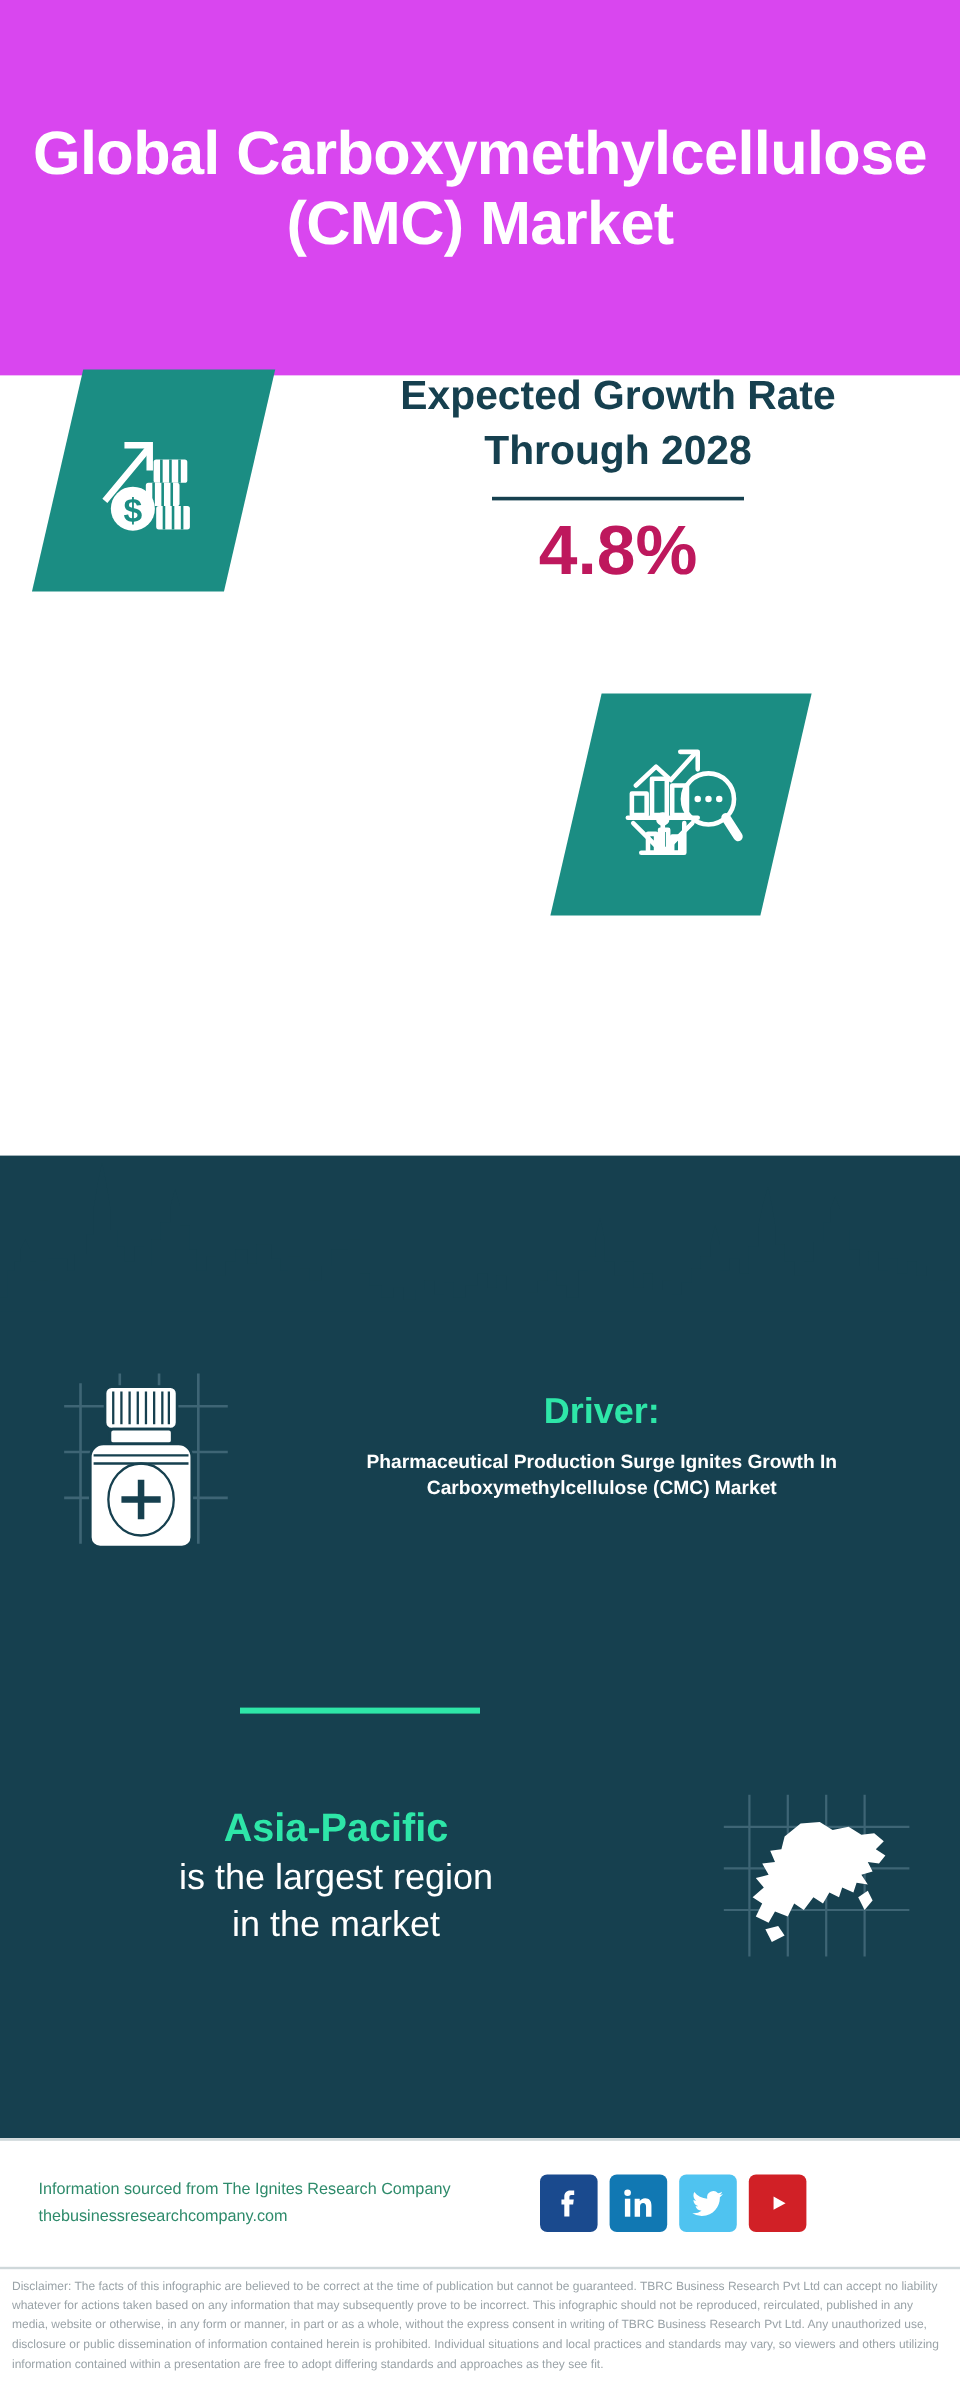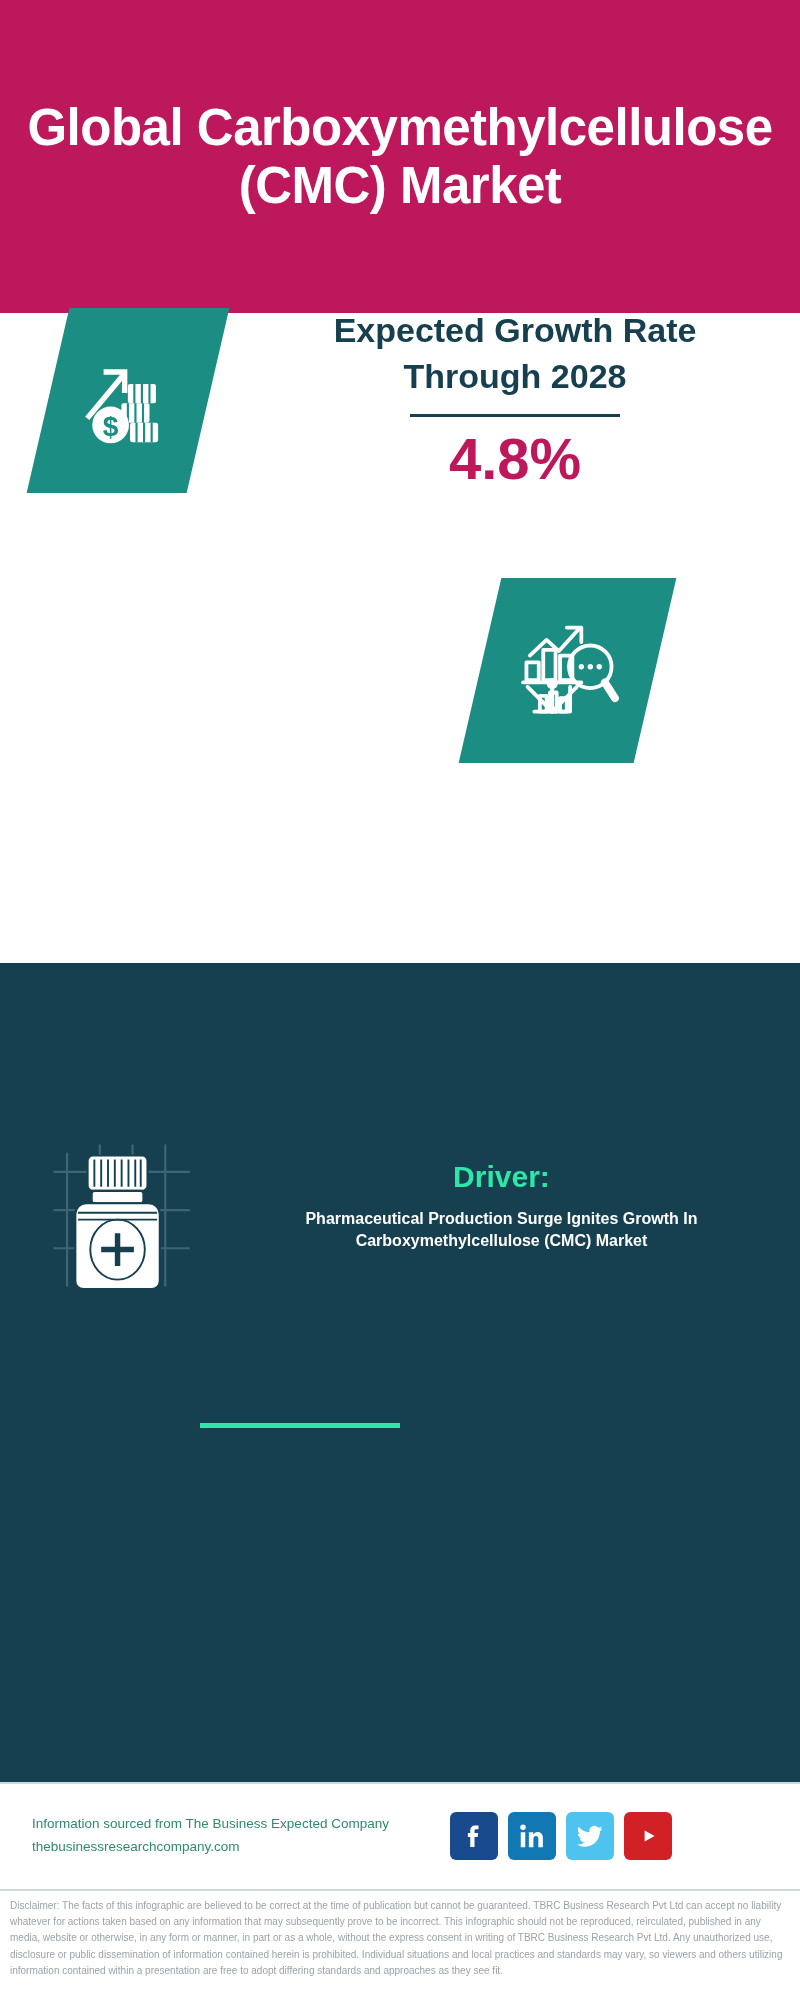--- a/index.html
+++ b/index.html
@@ -5,21 +5,21 @@
   * { margin:0; padding:0; box-sizing:border-box; }
   html,body { background:#ffffff; }
   body {
     width:800px; height:2000px;
     font-family:"Liberation Sans", sans-serif;
     overflow:hidden; position:relative;
   }
 
   
   .header{
-    background:#be185d; height:313px; width:800px;
+    background:#d946ef; height:313px; width:800px;
     display:flex; align-items:center; justify-content:center;
     padding:0 20px;
   }
   .header h1{
     color:#ffffff; font-size:51px; font-weight:bold;
     line-height:1.12; text-align:center; letter-spacing:-0.5px;
     word-break:break-all;
   }
 
   
@@ -227,26 +227,47 @@
       </svg>
     </div>
     <div class="driver-copy">
       <div class="driver-title">Driver:</div>
       <div class="driver-body">Pharmaceutical Production Surge Ignites Growth In Carboxymethylcellulose (CMC) Market</div>
     </div>
   </div>
 
   <div class="mint-rule"></div>
 
+  <div class="region-row">
+    <div class="region-copy">
+      <div class="region-name">Asia-Pacific</div>
+      <div class="region-sub">is the largest region</div>
+      <div class="region-sub">in the market</div>
+    </div>
+    <div class="region-icon">
+      <svg width="165" height="140" viewBox="0 0 120 105">
+        <g stroke="#3E6575" stroke-width="1.4" fill="none">
+          <path d="M18 2 V103 M42 2 V103 M66 2 V103 M90 2 V103"></path>
+          <path d="M2 22 H118 M2 48 H118 M2 74 H118"></path>
+        </g>
+        <path fill="#ffffff" d="M40 28 L50 20 L62 19 L70 24 L80 22 L88 27 L96 26 L102 31 L97 36 L103 40
+          L99 45 L92 44 L95 50 L88 52 L92 58 L85 57 L83 63 L76 60 L74 66 L68 63 L64 70 L58 66
+          L52 74 L46 70 L42 78 L34 75 L30 82 L22 78 L26 70 L20 66 L27 60 L22 54 L30 52 L26 45
+          L34 44 L31 37 L38 36 Z"></path>
+        <path fill="#ffffff" d="M86 66 L92 62 L95 68 L90 74 Z"></path>
+        <path fill="#ffffff" d="M28 86 L36 84 L40 90 L32 94 Z"></path>
+      </svg>
+    </div>
+  </div>
 
 </div>
 
 <div class="footer">
   <div class="footer-text">
-    <div>Information sourced from The Business Expected Company</div>
+    <div>Information sourced from The Ignites Research Company</div>
     <div>thebusinessresearchcompany.com</div>
   </div>
   <div class="socials">
     <a class="sq" style="background:#1A4A8E;">
       <svg width="30" height="30" viewBox="0 0 24 24">
           <path fill="#ffffff" d="M15.6 3.5h-2.7c-2.3 0-3.9 1.6-3.9 4v2.1H7.1v3.2h1.9v8h3.4v-8h2.5l.4-3.2h-2.9V7.8c0-.8.3-1.3 1.3-1.3h1.9V3.5z"></path>
         </svg>
     </a>
     <a class="sq" style="background:#1178B3;">
       <svg width="30" height="30" viewBox="0 0 24 24">

